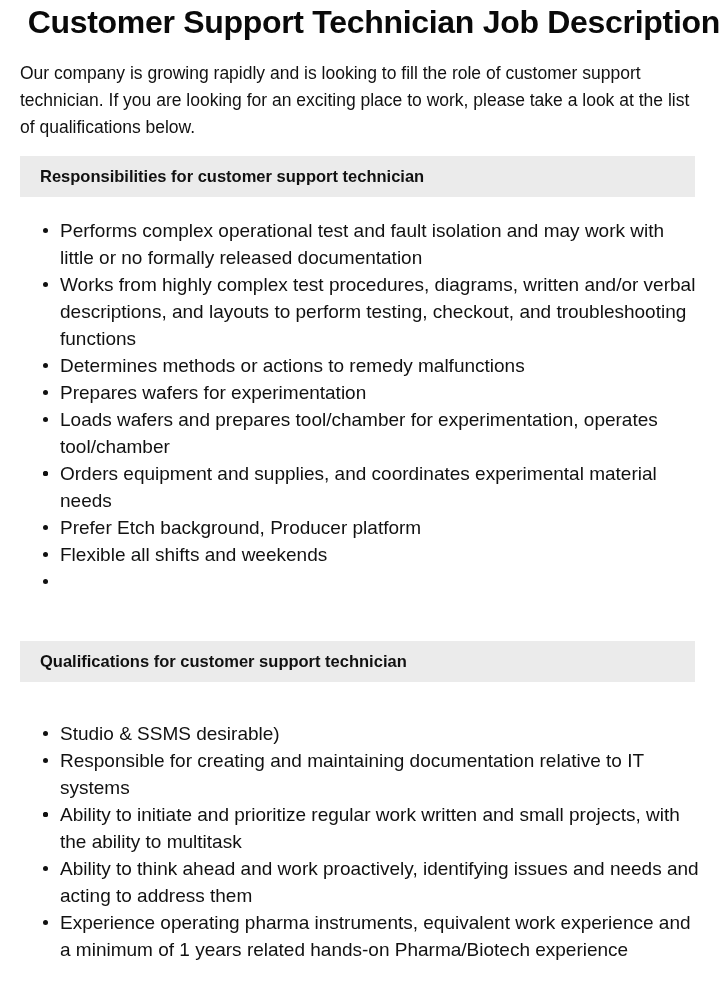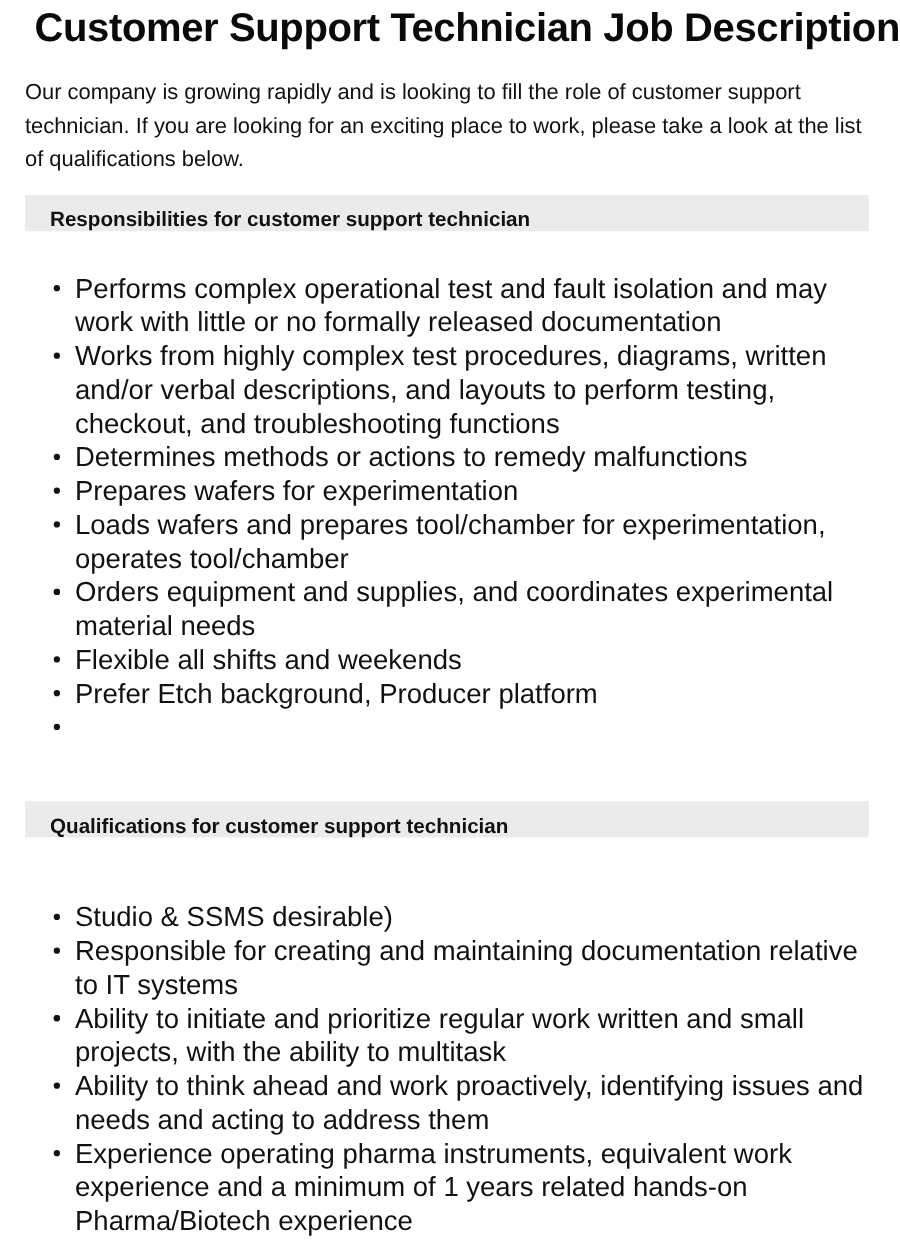--- a/index.html
+++ b/index.html
@@ -14,30 +14,30 @@
     text-align: right;
     font-size: 32px; font-weight: bold; letter-spacing: -0.3px;
     line-height: 40px; color: #0a0a0a;
     white-space: nowrap;
   }
   .intro {
     position: absolute; left: 20px; top: 60px; width: 680px;
     font-size: 17.5px; line-height: 27px; margin: 0;
   }
   .section-head {
-    position: absolute; left: 20px; width: 675px; height: 29px;
+    position: absolute; left: 20px; width: 675px; height: 41px;
     background: #ebebeb; box-sizing: border-box;
     padding: 0 0 0 20px;
     font-size: 16.5px; font-weight: bold; line-height: 41px;
     color: #111;
   }
   ul.list {
     position: absolute; left: 20px; width: 680px;
     margin: 0; padding: 0 0 0 40px; list-style: none;
-    font-size: 22px; line-height: 27px; box-sizing: border-box;
+    font-size: 19px; line-height: 27px; box-sizing: border-box;
   }
   ul.list li { position: relative; margin: 0; padding: 0; }
   ul.list li .bullet {
     position: absolute; left: -17px; top: 11px;
     width: 5px; height: 5px; border-radius: 50%; background: #111;
   }
 </style>
 </head>
 <body>
 
@@ -48,22 +48,22 @@
 <div class="section-head" style="top:156px;">Responsibilities for customer support technician</div>
 
 <ul class="list" style="top:217px;">
   <li><span class="bullet"></span><span>Performs complex operational test and fault isolation and may work with little or no formally released documentation</span></li>
   <li><span class="bullet"></span><span>Works from highly complex test procedures, diagrams, written and/or verbal descriptions, and layouts to perform testing, checkout, and troubleshooting functions</span></li>
   <li><span class="bullet"></span><span>Determines methods or actions to remedy malfunctions</span></li>
   <li><span class="bullet"></span><span>Prepares wafers for experimentation</span></li>
   <li><span class="bullet"></span><span>Loads wafers and prepares tool/chamber for experimentation, operates tool/chamber</span></li>
   <li><span class="bullet"></span></li>
   <li><span class="bullet"></span><span>Orders equipment and supplies, and coordinates experimental material needs</span></li>
+  <li><span class="bullet"></span><span>Prefer Etch background, Producer platform</span></li>
   <li><span class="bullet"></span><span>Flexible all shifts and weekends</span></li>
-  <li><span class="bullet"></span><span>Prefer Etch background, Producer platform</span></li>
   <li><span class="bullet"></span></li>
 </ul>
 
 <div class="section-head" style="top:641px;">Qualifications for customer support technician</div>
 
 <ul class="list" style="top:720px;">
   <li><span class="bullet"></span><span>Studio &amp; SSMS desirable)</span></li>
   <li><span class="bullet"></span><span>Responsible for creating and maintaining documentation relative to IT systems</span></li>
   <li><span class="bullet"></span></li>
   <li><span class="bullet"></span><span>Ability to initiate and prioritize regular work written and small projects, with the ability to multitask</span></li>

